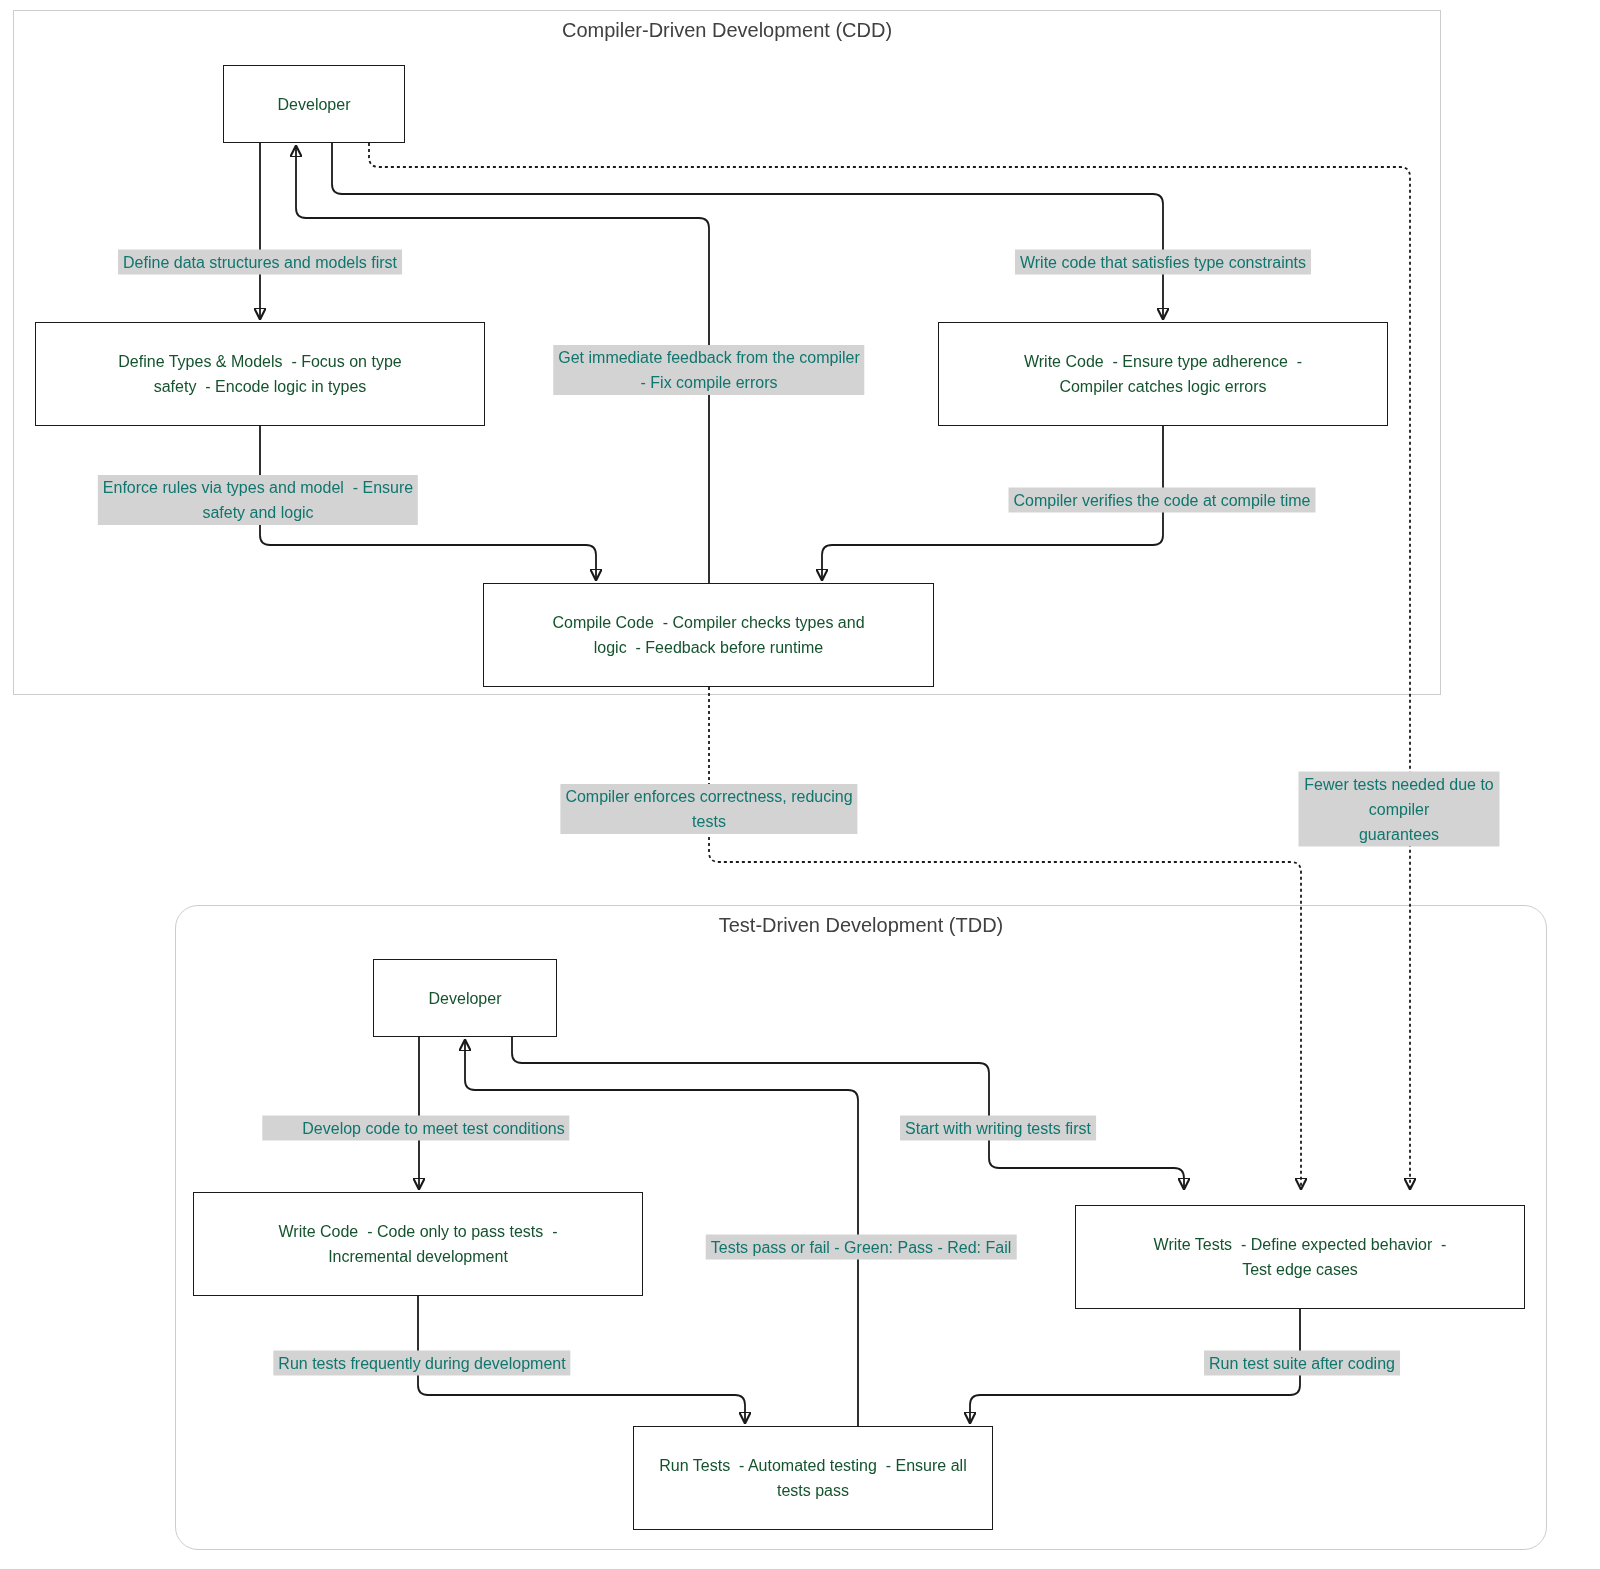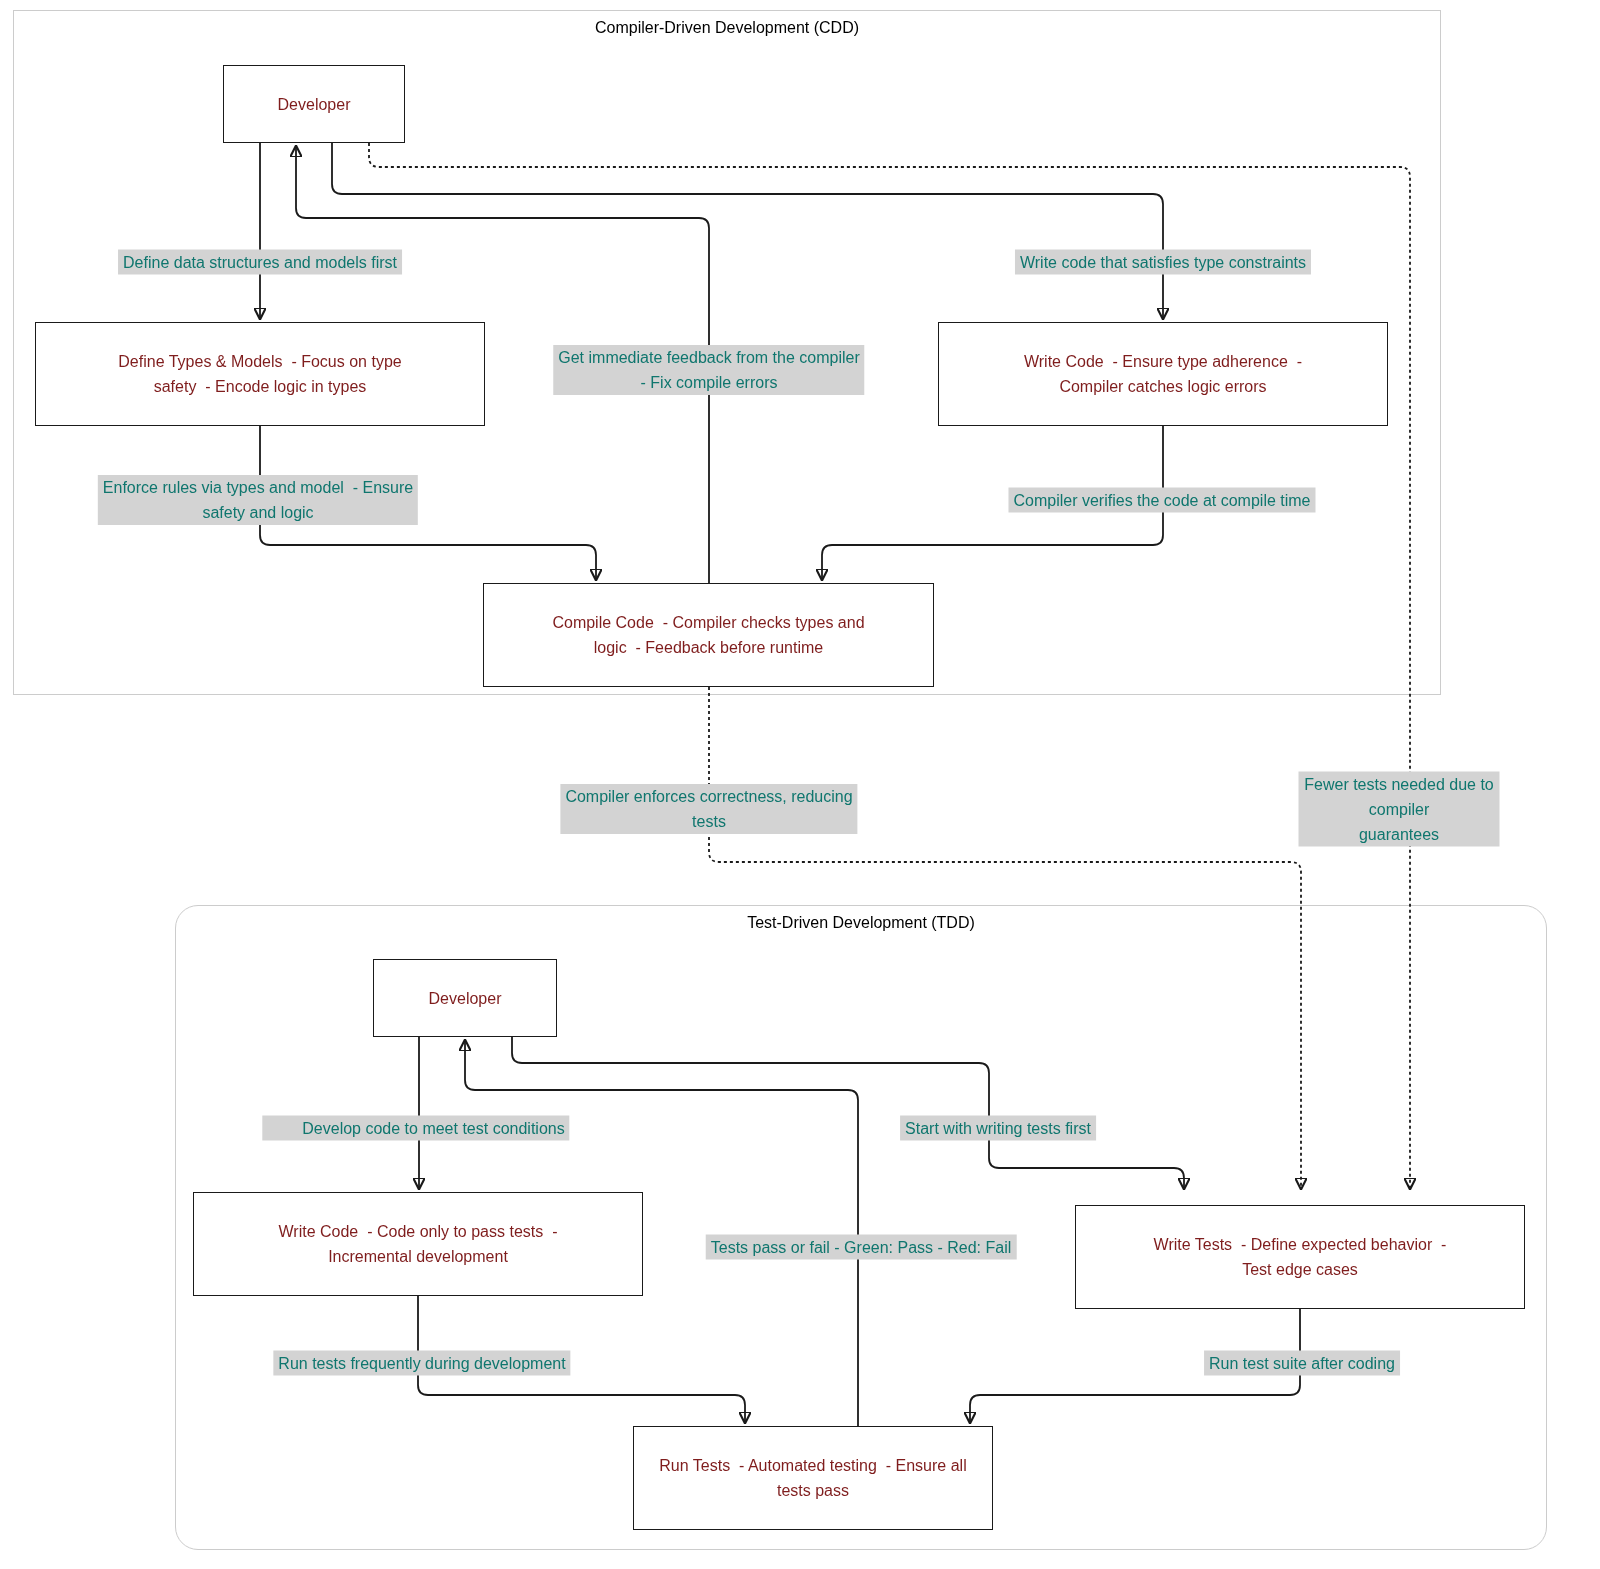--- a/index.html
+++ b/index.html
@@ -5,34 +5,34 @@
   html,body{margin:0;padding:0;background:#ffffff;}
   .canvas{
     position:relative;width:1600px;height:1569px;background:#ffffff;
     font-family:"Liberation Sans",sans-serif;overflow:hidden;
   }
   .cluster{
     position:absolute;border:1px solid #cccccc;background:#ffffff;z-index:0;
   }
   .cluster-title{
     position:absolute;top:8px;left:50%;transform:translateX(-50%);
-    font-size:16px;color:#000000;white-space:nowrap;z-index:1;
+    font-size:20px;color:#404040;white-space:nowrap;z-index:1;
   }
   svg.edges{position:absolute;left:0;top:0;z-index:1;}
   svg.edges path{fill:none;stroke:#1a1a1a;stroke-width:1.8px;}
   svg.edges path.dashed{stroke-dasharray:3,3;}
   .elabel{
     position:absolute;transform:translate(-50%,-50%);
     background:#d3d3d3;color:#0f766e;font-size:16px;line-height:25px;
     padding:0 5px;text-align:center;white-space:pre-wrap;z-index:2;
   }
   .node{
     position:absolute;background:#ffffff;border:1.5px solid #1a1a1a;
     display:flex;align-items:center;justify-content:center;text-align:center;
-    font-size:16px;line-height:25px;color:#7f1d1d;white-space:pre-wrap;z-index:3;
+    font-size:16px;line-height:25px;color:#14532d;white-space:pre-wrap;z-index:3;
     box-sizing:border-box;
   }
   
   #c-cdd{left:13px;top:10px;width:1426px;height:683px;}
   #c-tdd{left:175px;top:905px;width:1370px;height:643px;border-radius:23px;}
   
   #n-dev-cdd{left:223px;top:65px;width:182px;height:78px;}
   #n-define-types{left:35px;top:322px;width:450px;height:104px;}
   #n-write-code-cdd{left:938px;top:322px;width:450px;height:104px;}
   #n-compile-code{left:483px;top:583px;width:451px;height:104px;}

